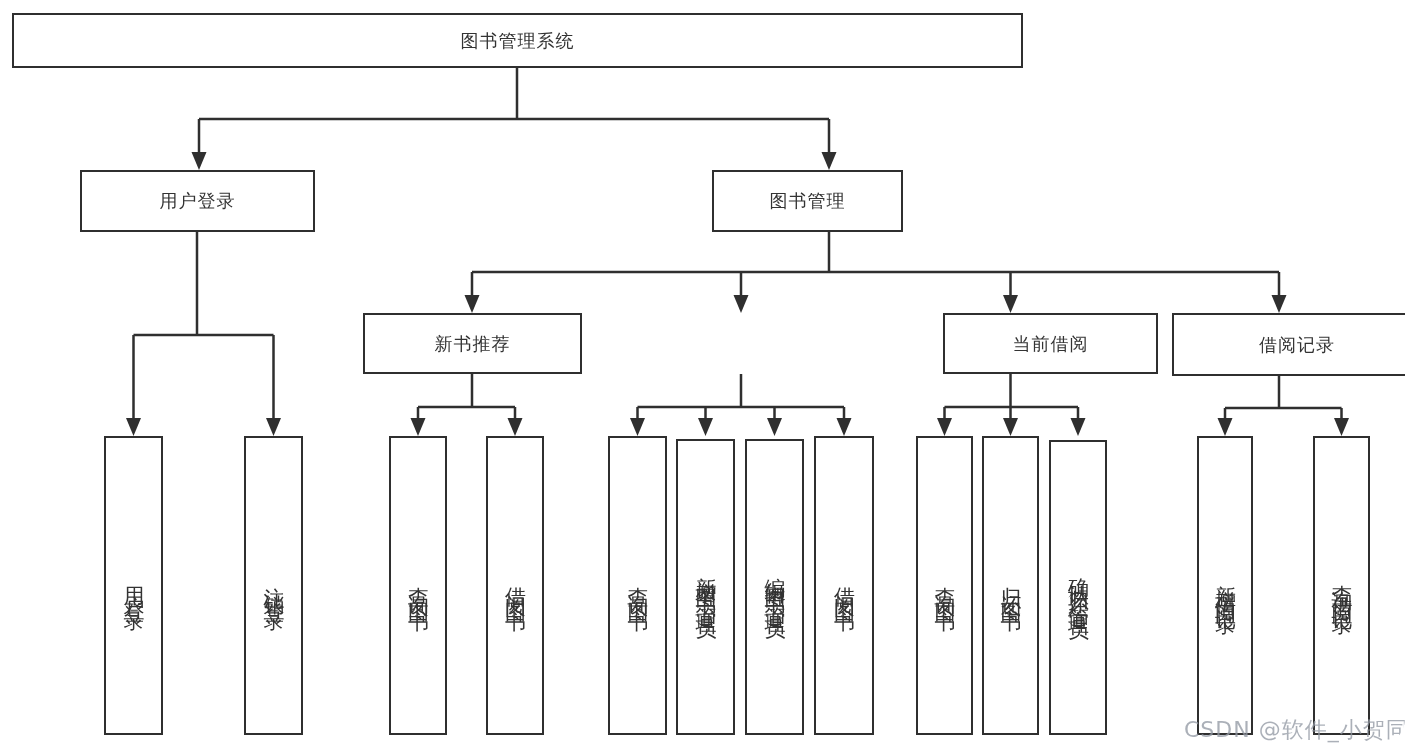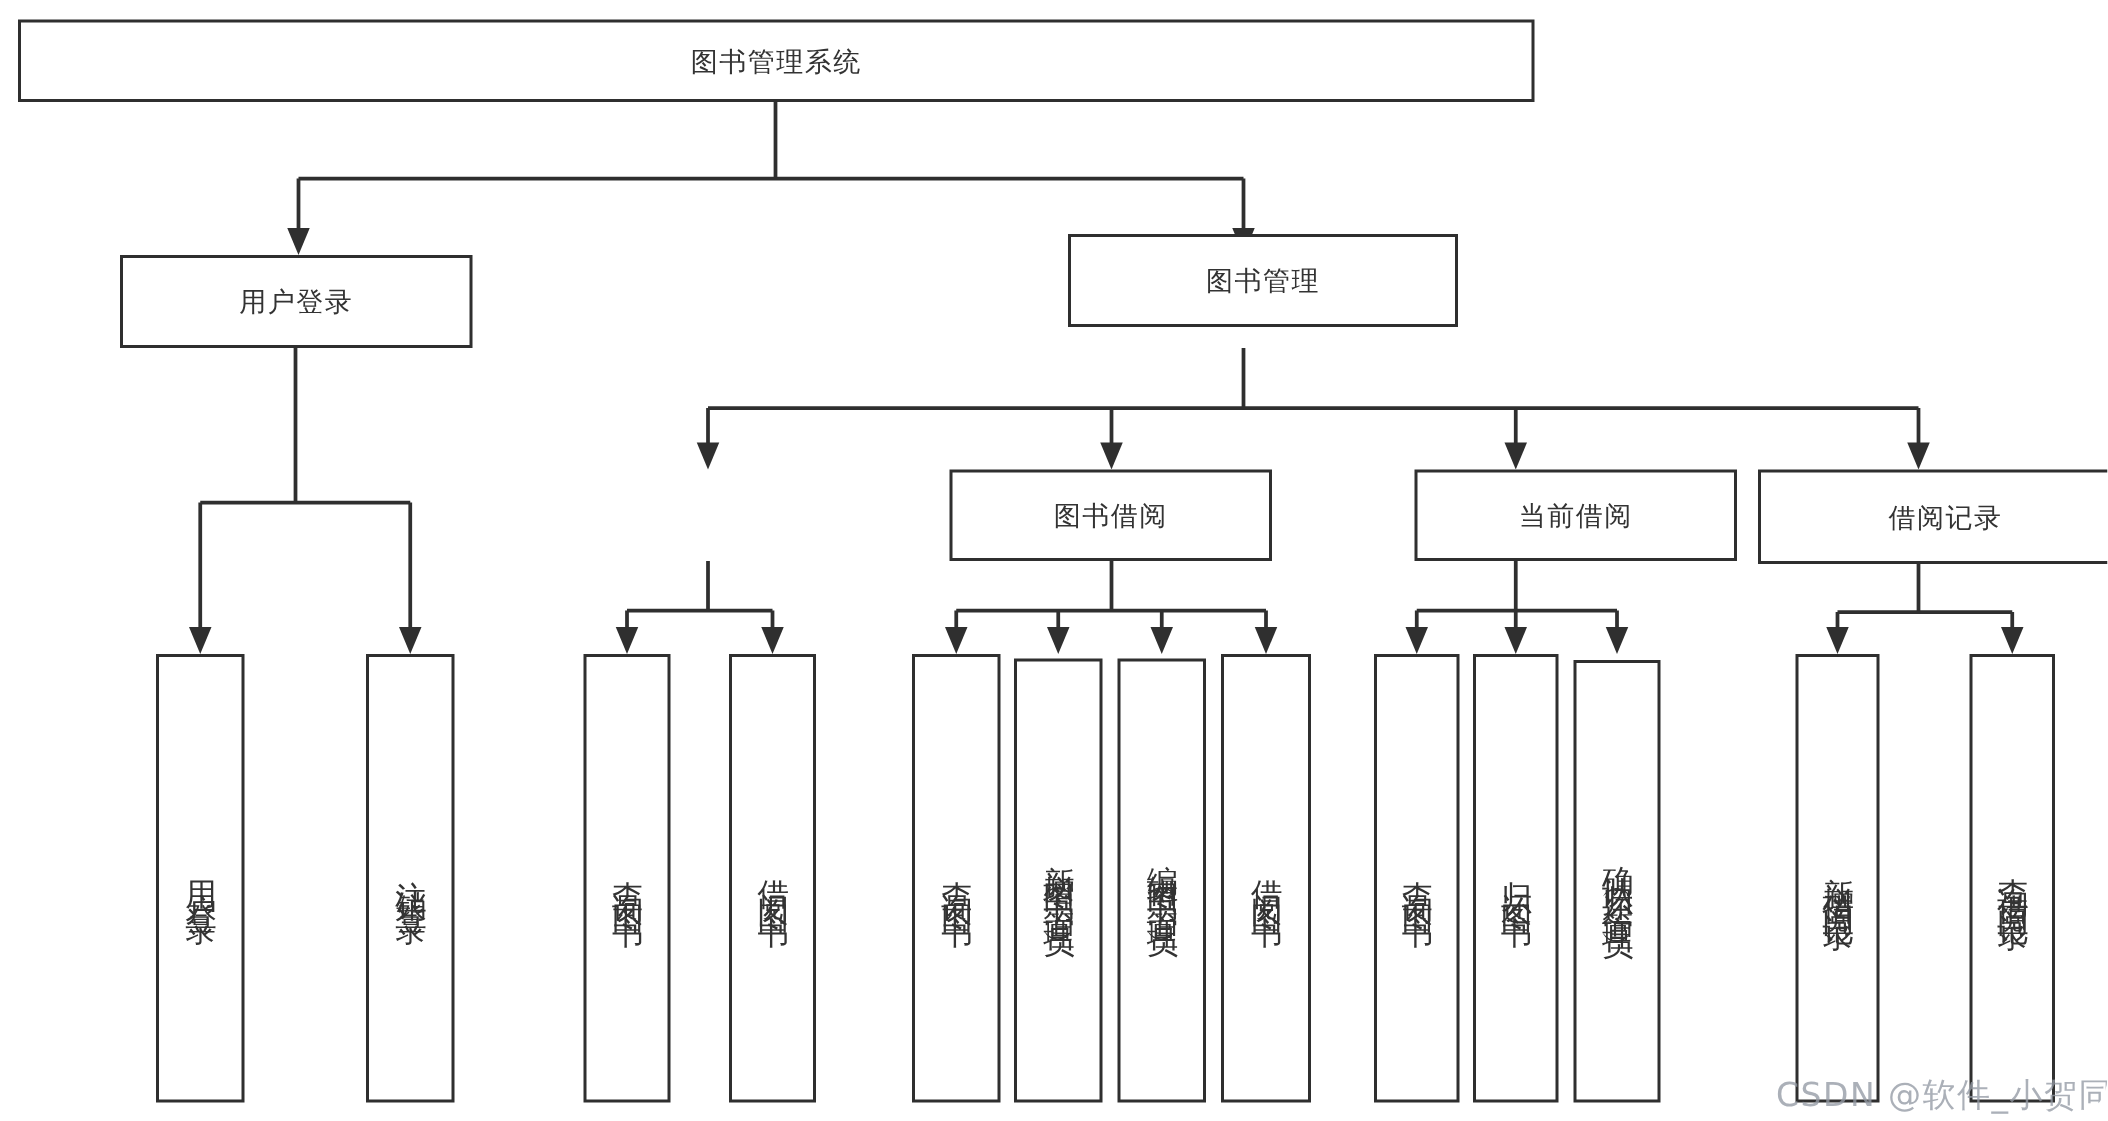--- a/index.html
+++ b/index.html
@@ -85,26 +85,26 @@
     </g>
   </svg>
 
   <div class="node h" style="left:12px;top:13px;width:1011px;height:55px;">
     <span>图书管理系统</span>
   </div>
 
   <div class="node h" style="left:80px;top:170px;width:235px;height:62px;">
     <span>用户登录</span>
   </div>
-  <div class="node h" style="left:712px;top:156px;width:260px;height:62px;">
+  <div class="node h" style="left:712px;top:170px;width:191px;height:62px;">
     <span>图书管理</span>
   </div>
 
-  <div class="node h" style="left:633px;top:313px;width:215px;height:61px;">
-    <span>图书借阅</span>
+  <div class="node h" style="left:363px;top:313px;width:219px;height:61px;">
+    <span>新书推荐</span>
   </div>
   <div class="node h" style="left:903px;top:313px;width:215px;height:61px;margin-left:40px;">
     <span>当前借阅</span>
   </div>
   <div class="node h" style="left:1172px;top:313px;width:250px;height:63px;">
     <span>借阅记录</span>
   </div>
 
   <div class="node v" style="left:104px;top:436px;width:59px;height:299px;">
     <span>用户登录</span>

